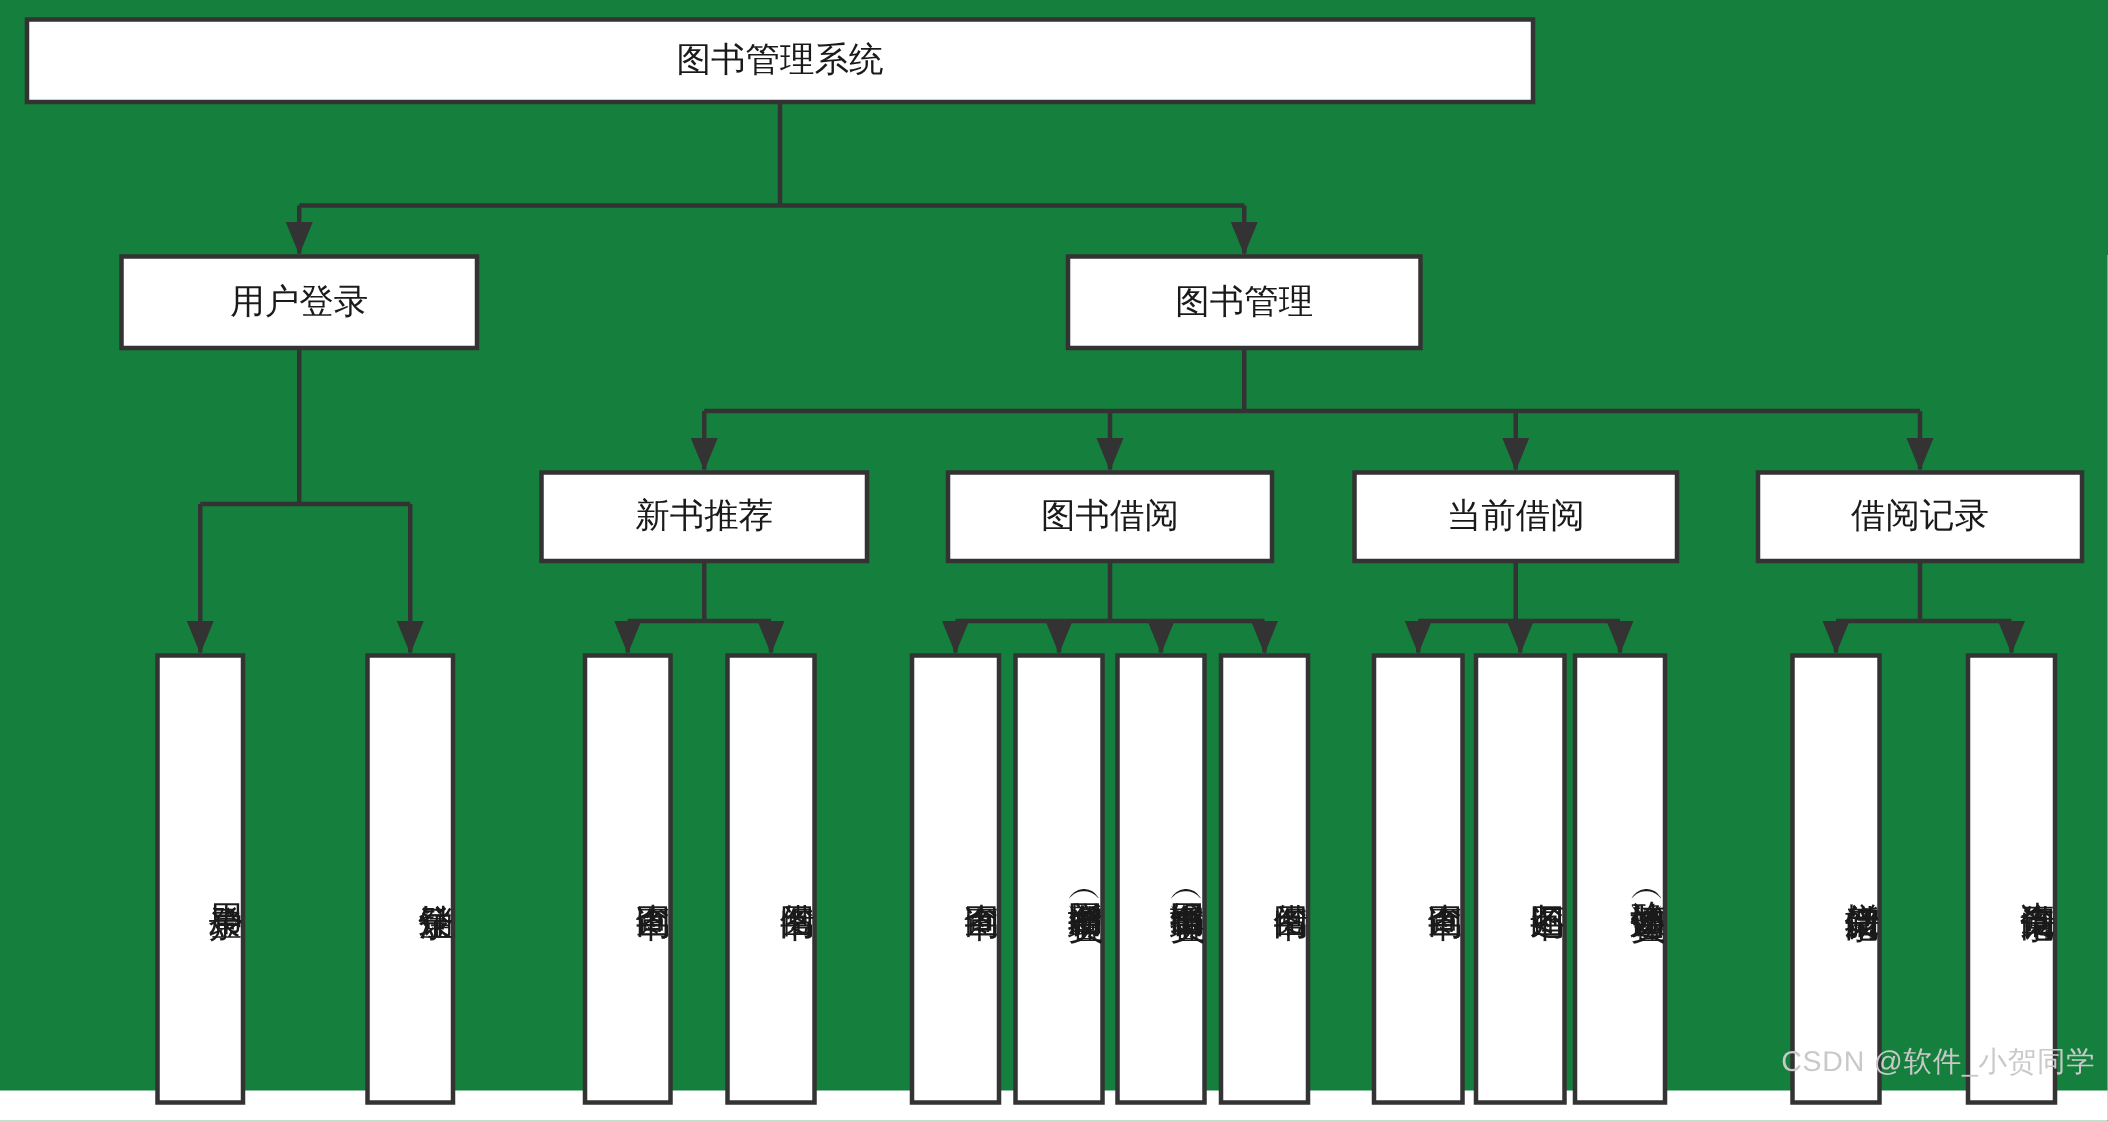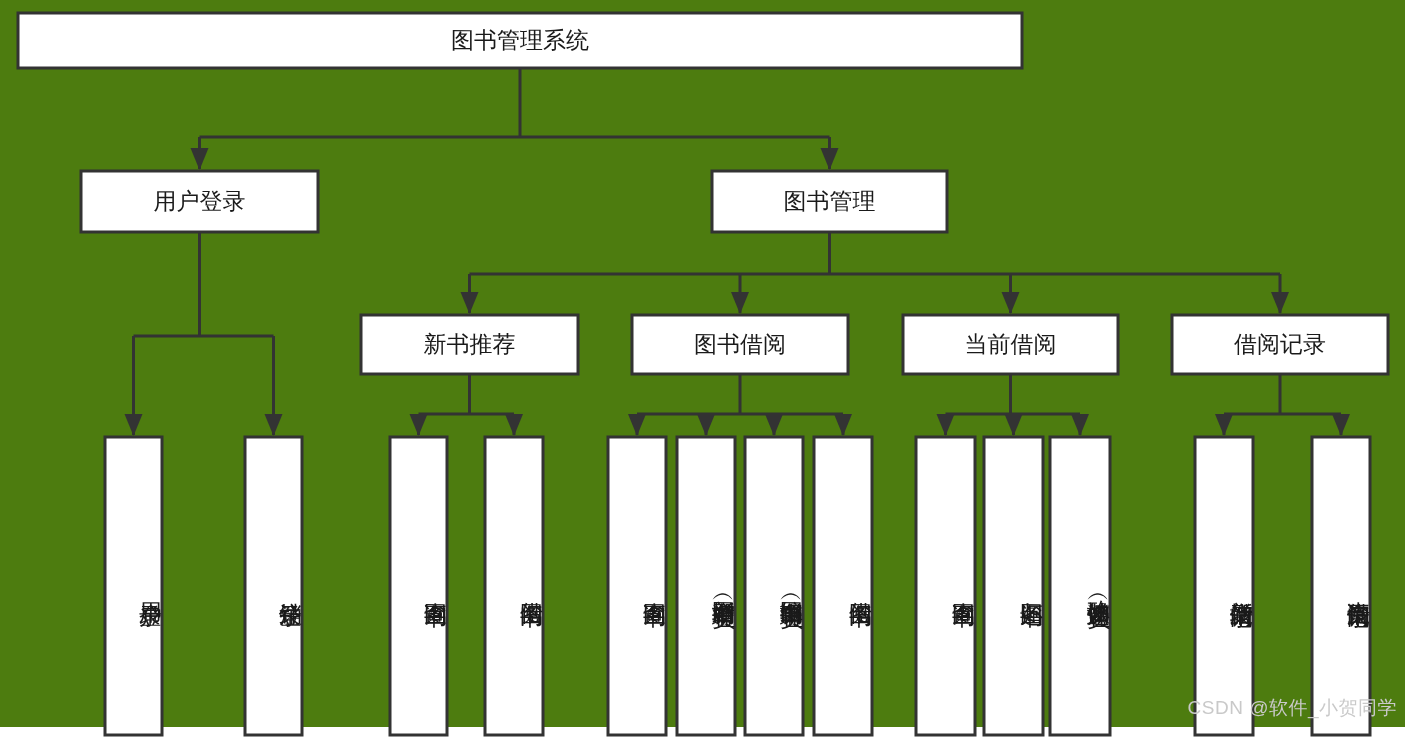--- a/index.html
+++ b/index.html
@@ -10,21 +10,21 @@
   body {
     width: 1405px;
     height: 747px;
     font-family: "Liberation Sans", "DejaVu Sans", sans-serif;
     overflow: hidden;
   }
   #diagram-root {
     position: relative;
     width: 1405px;
     height: 727px;
-    background: #4d7c0f;
+    background: #15803d;
   }
   svg.diagram-canvas {
     position: absolute;
     top: 0;
     left: 0;
     width: 1405px;
     height: 747px;
   }
   .node-box {
     fill: #ffffff;

